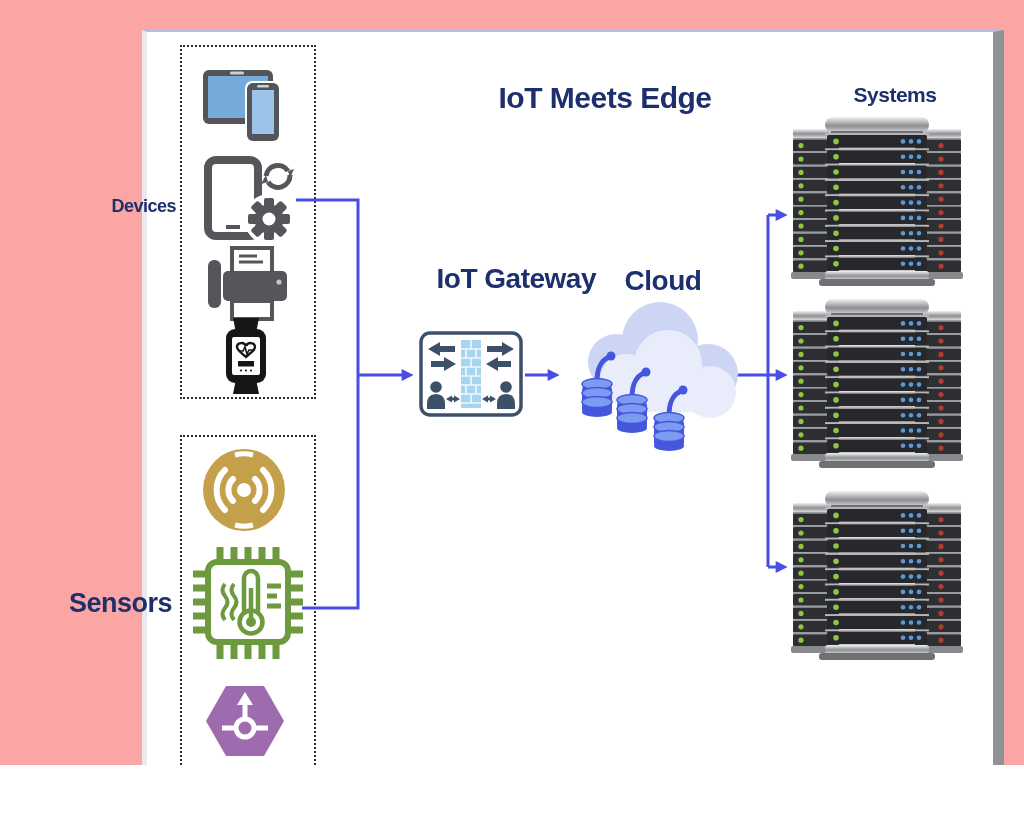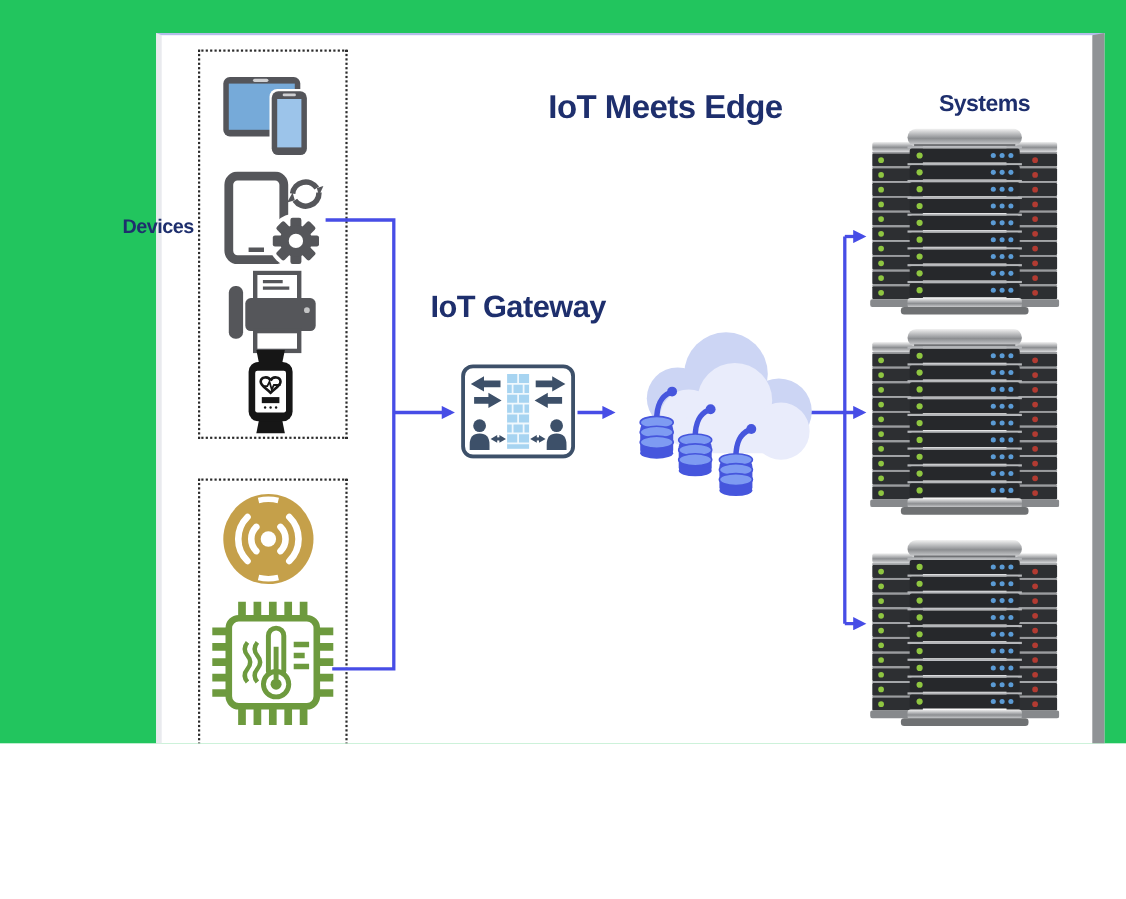--- a/index.html
+++ b/index.html
@@ -1,28 +1,28 @@
 <!DOCTYPE html>
 <html><head>
 <meta charset="utf-8">
 <style>
   html,body{margin:0;padding:0;background:#fff;}
-  .page{position:relative;width:1024px;height:676px;background:#22c55e;overflow:hidden;
+  .page{position:relative;width:1024px;height:765px;background:#fca5a5;overflow:hidden;
         font-family:"Liberation Sans",sans-serif;}
   .bottom-line{position:absolute;left:38px;top:811px;width:986px;height:3px;background:#b9c6e8;z-index:0;}
   .panel{position:absolute;left:142px;top:30px;width:846px;height:773px;background:#fff;z-index:1;
          border-top:2px solid #b4bde9;border-left:5px solid #e9eaee;
          border-right:11px solid #909396;border-bottom:12px solid #909396;}
   .dotted-box{position:absolute;border:2px dotted #2b2b2b;z-index:2;}
   #devices-box{left:180px;top:45px;width:132px;height:350px;}
   #sensors-box{left:180px;top:435px;width:132px;height:350px;}
   .lbl{position:absolute;color:#1e2f6d;font-weight:700;letter-spacing:-0.5px;z-index:5;line-height:1.05;}
   #lbl-title{left:430px;top:82px;width:350px;text-align:center;font-size:30px;}
   #lbl-systems{left:770px;top:84px;width:250px;text-align:center;font-size:21px;}
-  #lbl-gateway{left:346px;top:264px;width:250px;text-align:center;font-size:28px;}
+  #lbl-gateway{left:346px;top:264px;width:250px;text-align:right;font-size:28px;}
   #lbl-cloud{left:538px;top:266px;width:250px;text-align:center;font-size:28px;}
   #lbl-devices{left:20px;top:197px;width:156px;text-align:right;font-size:18px;}
   #lbl-sensors{left:16px;top:589px;width:156px;text-align:right;font-size:27px;}
   .ic{position:absolute;z-index:4;}
   svg{display:block;}
   #connectors{position:absolute;left:0;top:0;z-index:3;}
 </style>
 </head>
 <body>
 
@@ -53,21 +53,23 @@
       <path d="M768,567 H784" marker-end="url(#arr)"></path>
     </g>
   </svg>
 
   <div class="dotted-box" id="devices-box"></div>
   <div class="dotted-box" id="sensors-box"></div>
 
   <div class="lbl" id="lbl-title">IoT Meets Edge</div>
   <div class="lbl" id="lbl-systems">Systems</div>
   <div class="lbl" id="lbl-gateway">IoT Gateway</div>
+  <div class="lbl" id="lbl-cloud">Cloud</div>
   <div class="lbl" id="lbl-devices">Devices</div>
+  <div class="lbl" id="lbl-sensors">Sensors</div>
 
   <div class="ic" style="left:202px;top:64px">
     <svg width="88" height="82" viewBox="0 0 88 82">
       <rect x="1" y="6" width="70" height="54" rx="6" fill="#54555a"></rect>
       <rect x="6" y="12" width="60" height="42" fill="#76aad9"></rect>
       <rect x="28" y="7.5" width="14" height="3" rx="1.5" fill="#cfd0d2"></rect>
       <rect x="43" y="17" width="36" height="62" rx="7" fill="#fff"></rect>
       <rect x="45" y="19" width="32" height="58" rx="6" fill="#54555a"></rect>
       <rect x="50" y="26" width="22" height="44" fill="#9cc4ea"></rect>
       <rect x="55" y="21" width="12" height="2.5" rx="1.2" fill="#cfd0d2"></rect>

